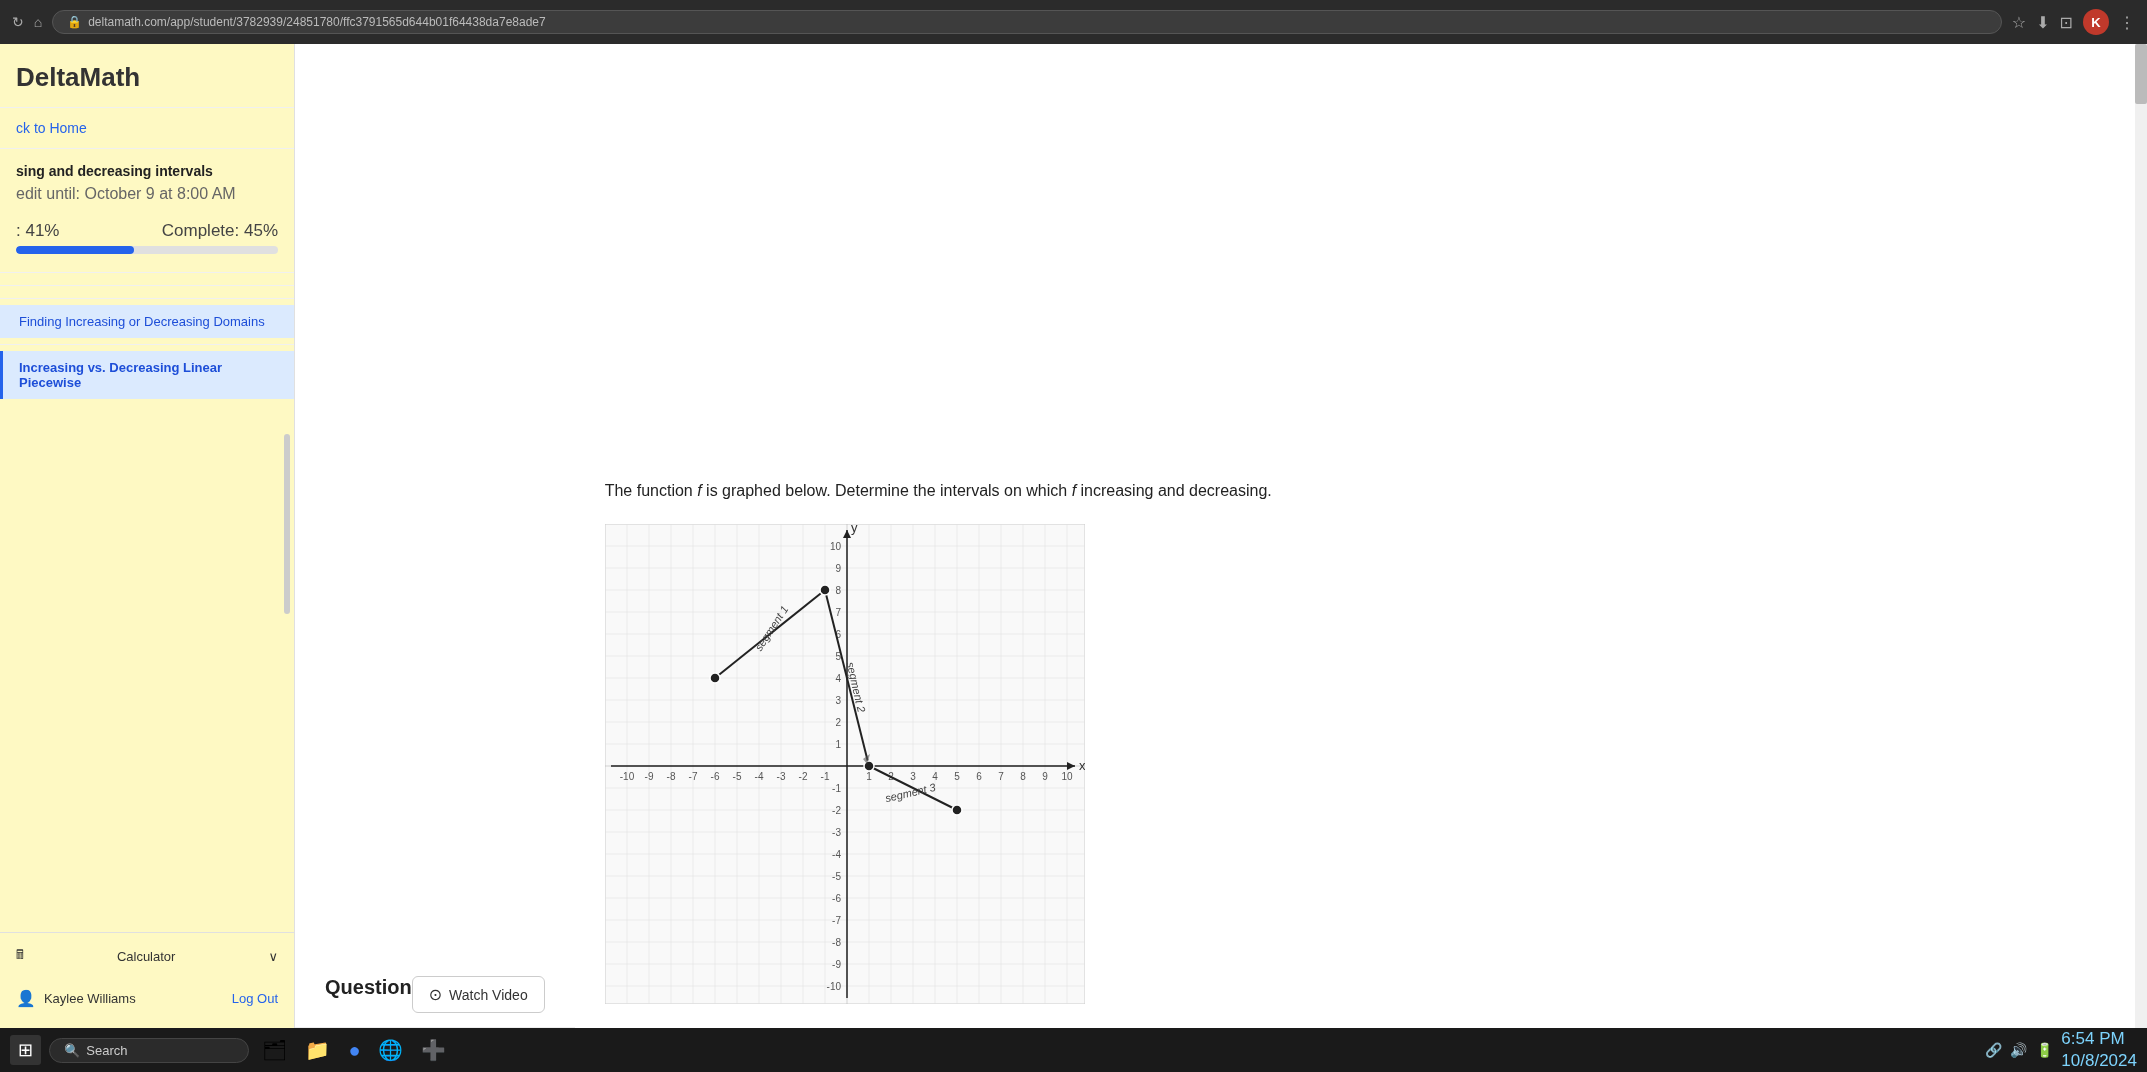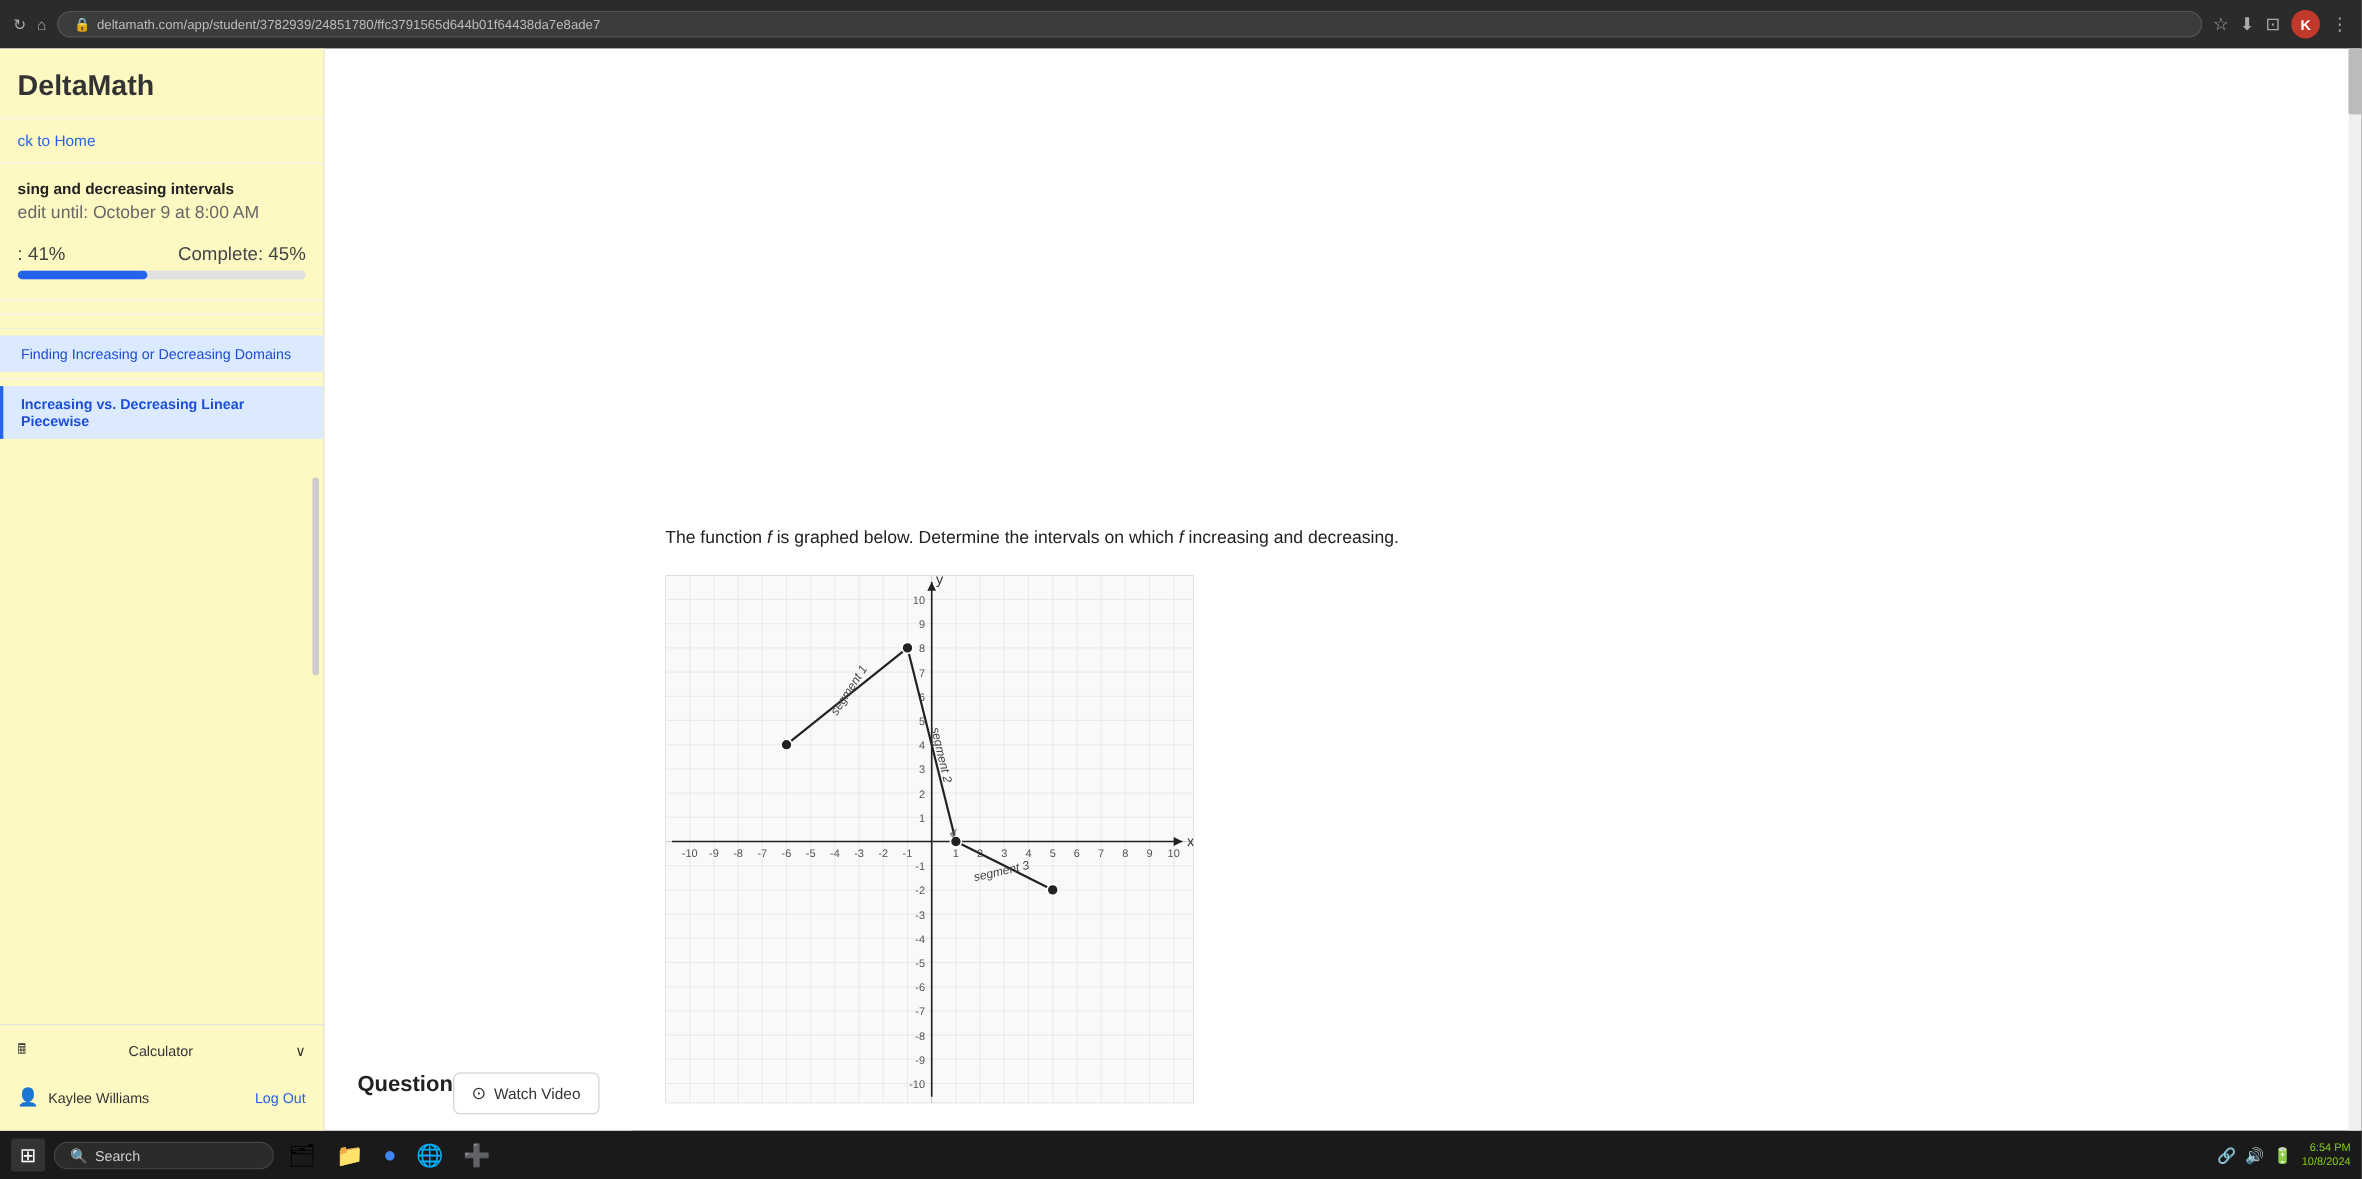--- a/index.html
+++ b/index.html
@@ -233,21 +233,21 @@
       font-size: 13px;
       width: 200px;
       display: flex;
       align-items: center;
       gap: 6px;
       cursor: text;
     }
     .taskbar-icon { font-size: 20px; cursor: pointer; padding: 2px 5px; }
     .taskbar-spacer { flex: 1; }
     .taskbar-systray { display: flex; align-items: center; gap: 8px; margin-left: auto; }
-    .tray-time { color: #84cc16; font-size: 10px; text-align: right; line-height: 1.3; }
+    .tray-time { color: #7dd3fc; font-size: 17px; line-height: 1.3; }
 
     .scrollbar-track {
       position: absolute;
       right: 0;
       top: 0;
       bottom: 0;
       width: 12px;
       background: #f0f0f0;
     }
     .scrollbar-thumb {

